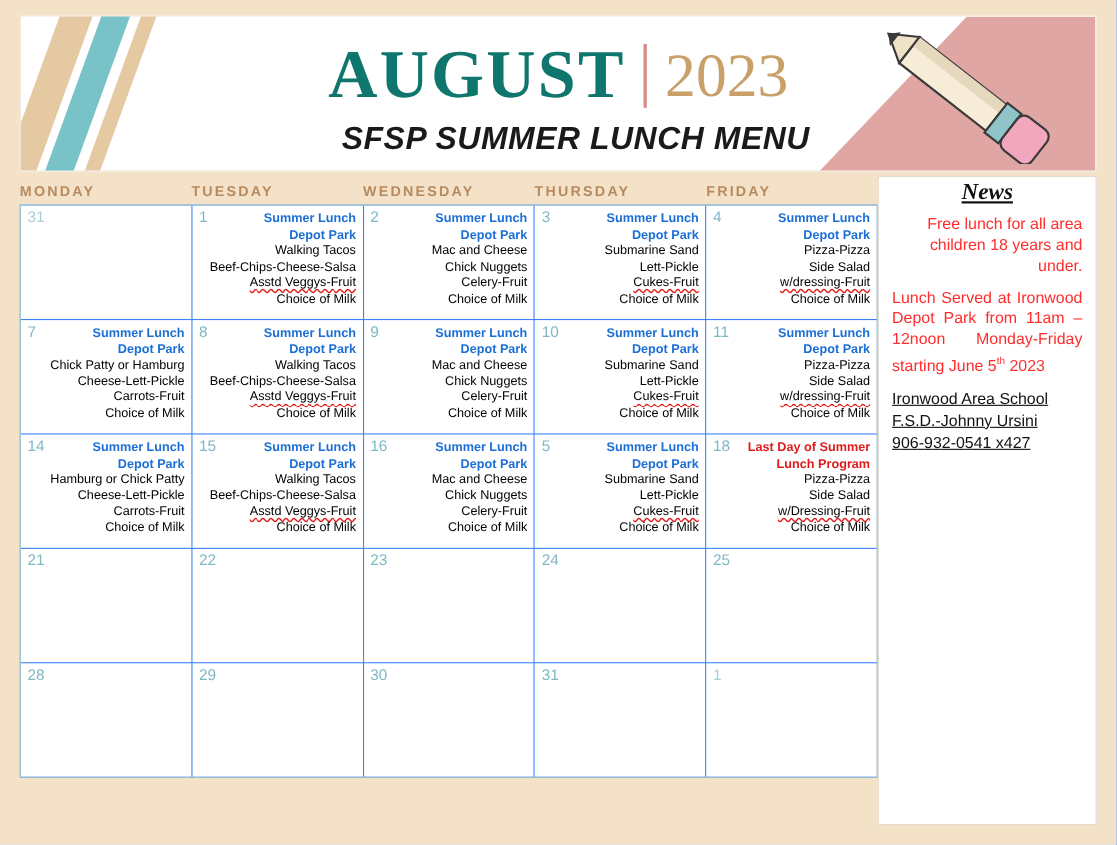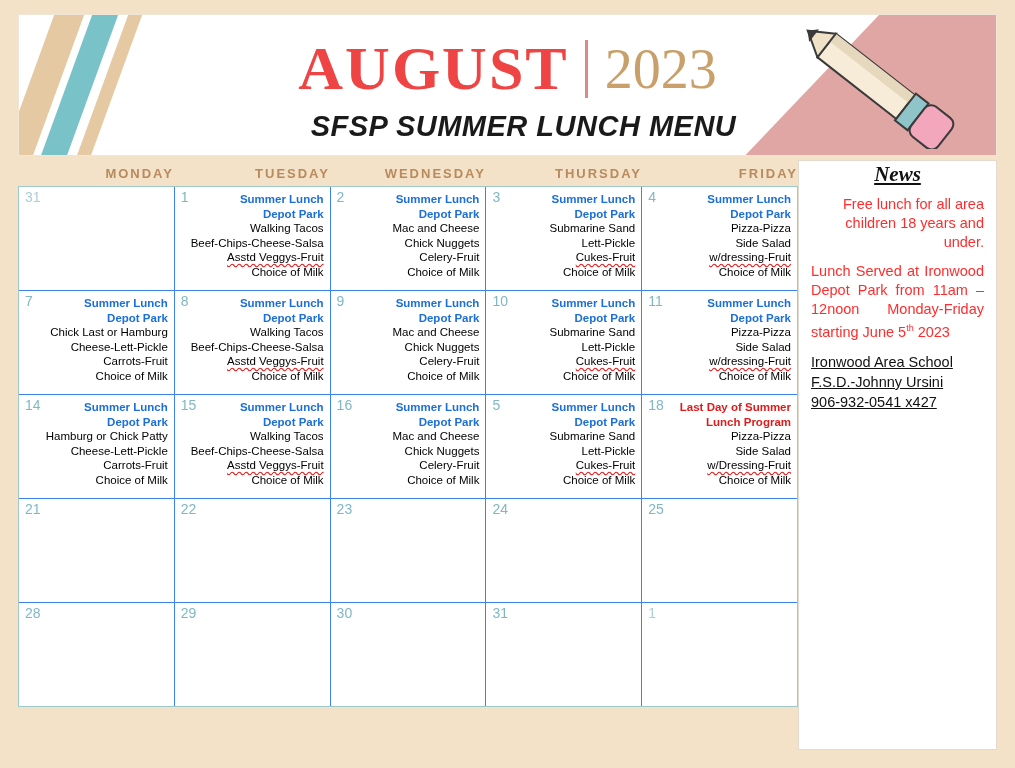--- a/index.html
+++ b/index.html
@@ -40,21 +40,21 @@
     text-align:center;
     padding-top:18px;
     z-index:5;
   }
   .month{
     display:inline-block;
     font-family:"Liberation Serif", serif;
     font-weight:bold;
     font-size:62px;
     letter-spacing:2px;
-    color:#ef4444;
+    color:#0f766e;
     vertical-align:middle;
   }
   .divider{
     display:inline-block;
     width:3px;height:58px;background:#d98b8b;
     margin:0 12px;vertical-align:middle;
   }
   .year{
     display:inline-block;
     font-family:"Liberation Serif", serif;
@@ -82,21 +82,21 @@
     display:flex;
     margin-top:4px;
     height:590px;
   }
   .cal-wrap{flex:0 0 780px;}
   .daynames{
     display:grid;grid-template-columns:repeat(5,1fr);
     height:26px;align-items:center;
   }
   .dayname{
-    text-align:right;
+    text-align:left;
     font-size:13px;
     font-weight:bold;
     letter-spacing:2px;
     color:#b88a5e;
   }
   .grid{
     display:grid;
     grid-template-columns:repeat(5,1fr);
     grid-auto-rows:103px;
     background:#3b82f6;
@@ -242,21 +242,21 @@
               <div class="b">Side Salad</div>
               <div class="b sq">w/dressing-Fruit</div>
               <div class="b">Choice of Milk</div>
             </div>
           </div>
           <div class="cell">
             <div class="daynum">7</div>
             <div class="lines">
               <div class="blue">Summer Lunch</div>
               <div class="blue">Depot Park</div>
-              <div class="b">Chick Last or Hamburg</div>
+              <div class="b">Chick Patty or Hamburg</div>
               <div class="b">Cheese-Lett-Pickle</div>
               <div class="b">Carrots-Fruit</div>
               <div class="b">Choice of Milk</div>
             </div>
           </div>
           <div class="cell">
             <div class="daynum">8</div>
             <div class="lines">
               <div class="blue">Summer Lunch</div>
               <div class="blue">Depot Park</div>

